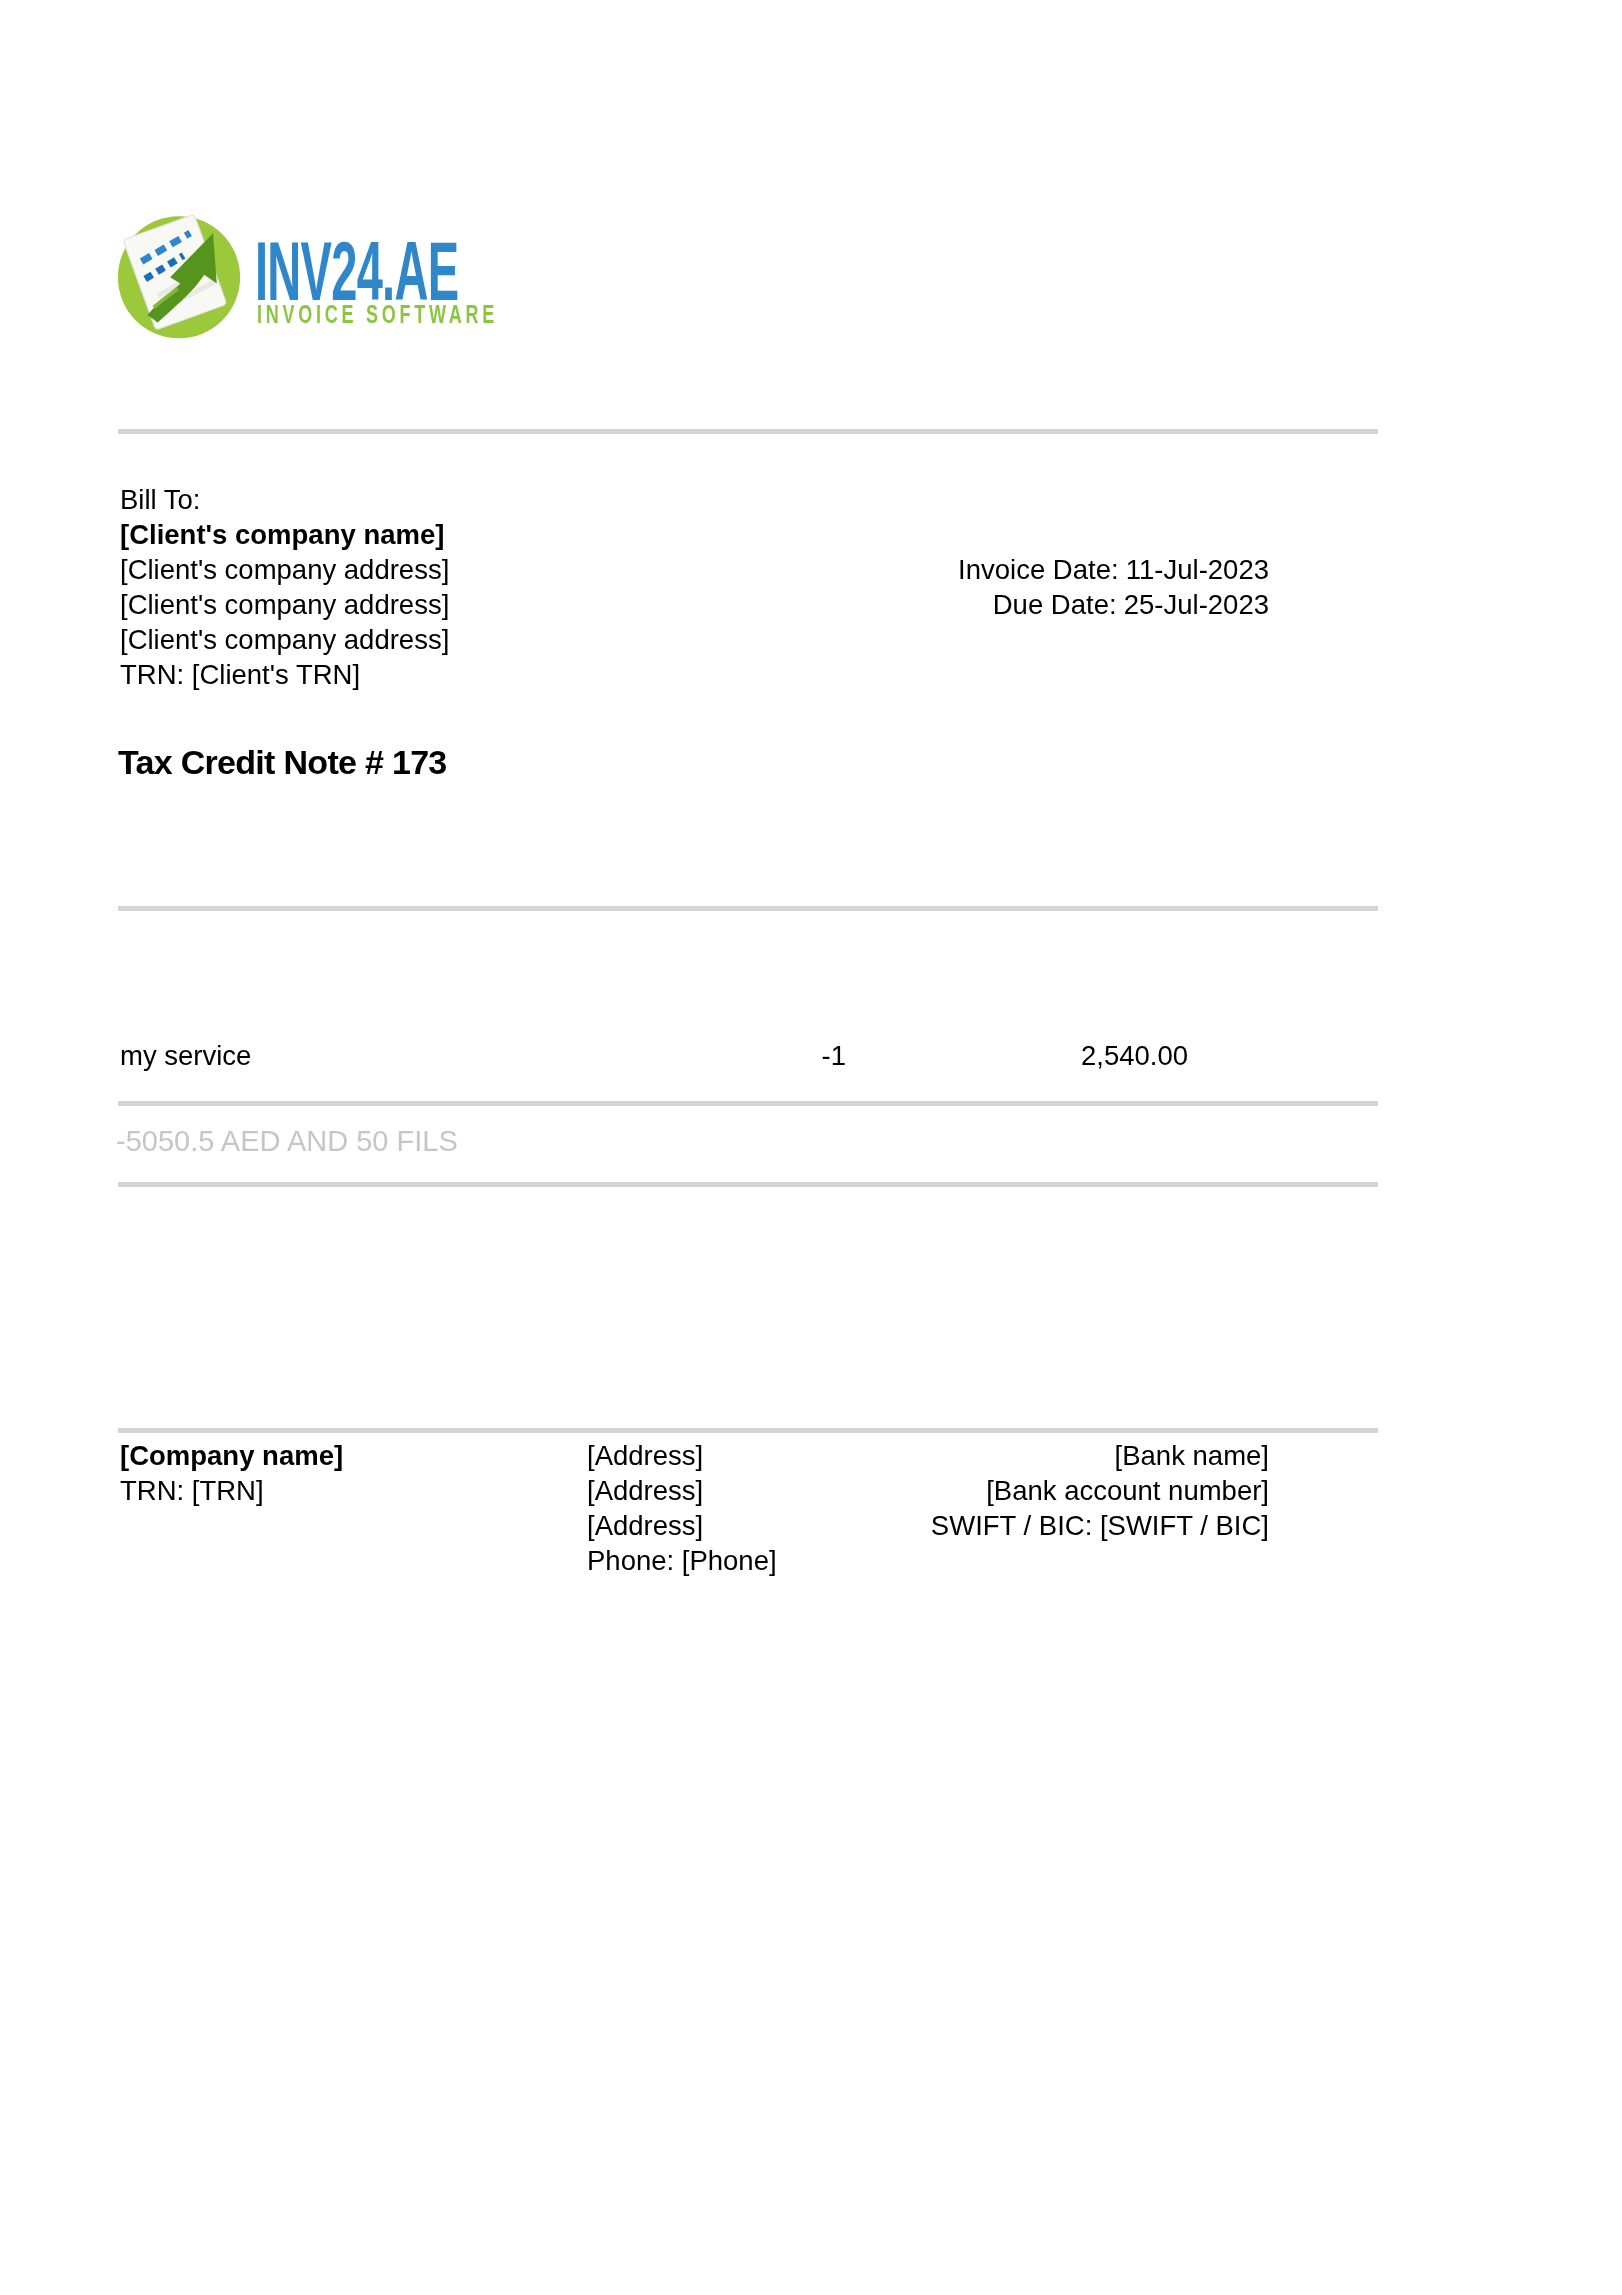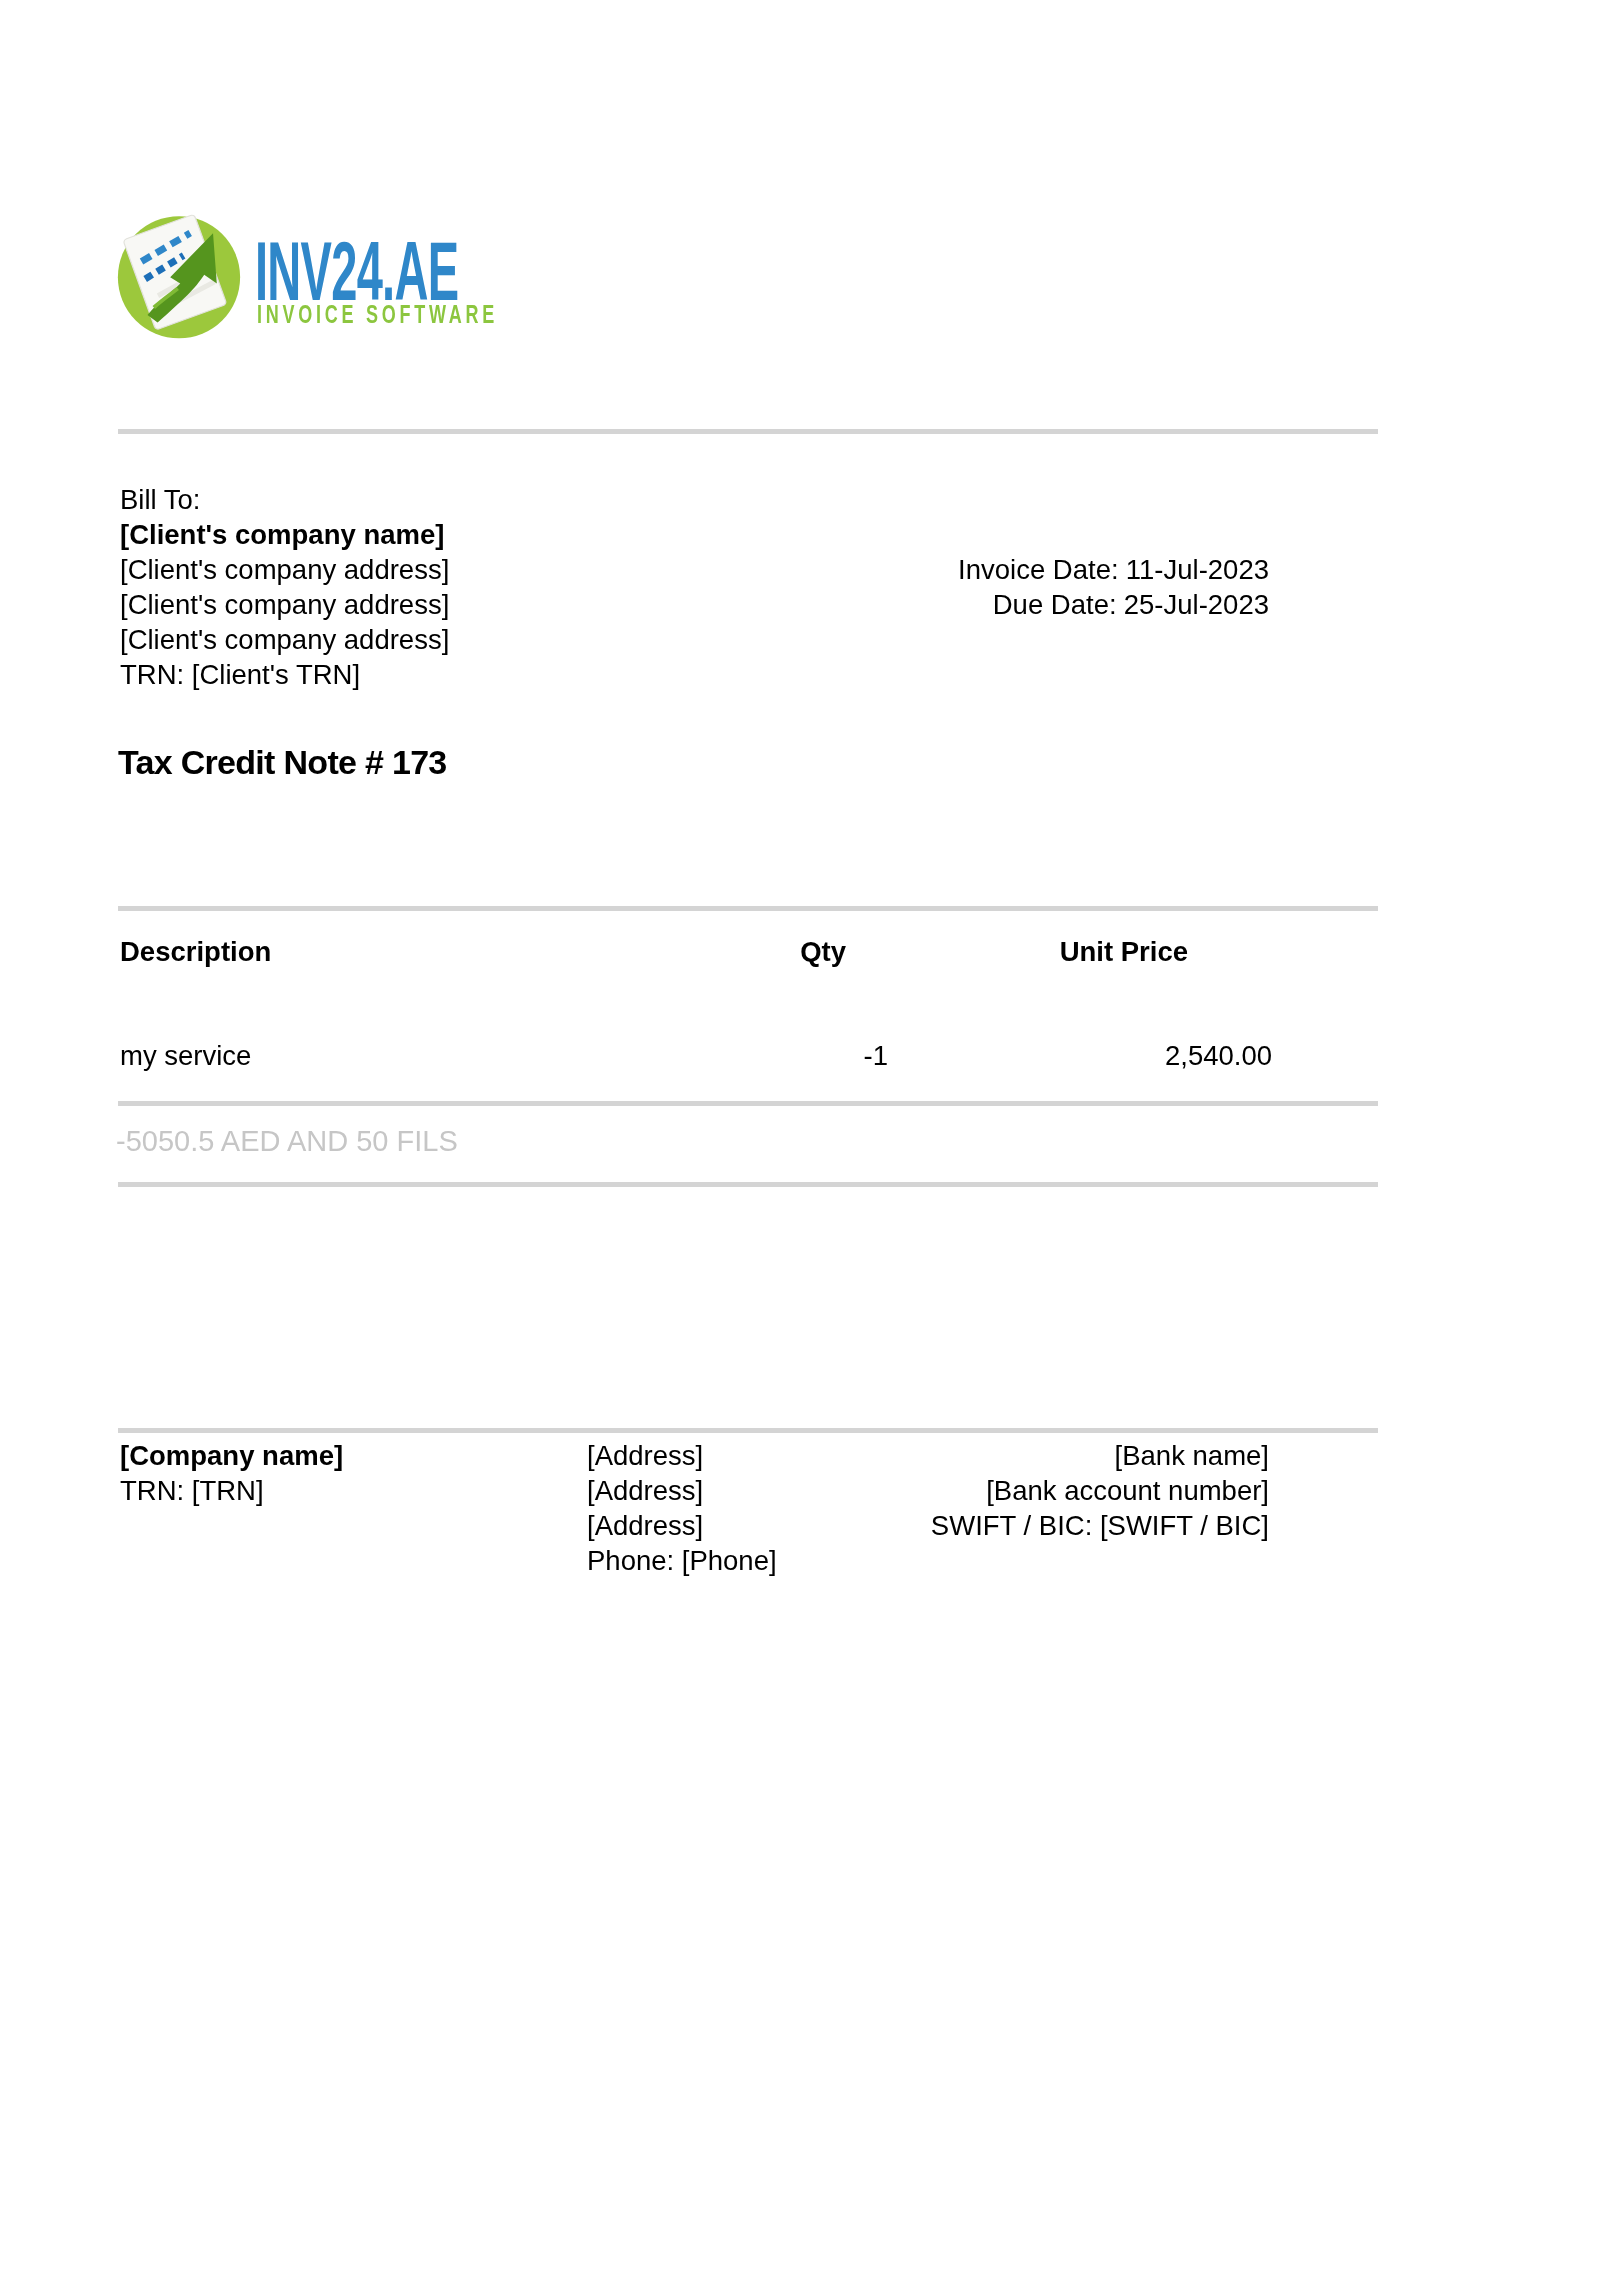--- a/index.html
+++ b/index.html
@@ -41,21 +41,21 @@
   }
   
   .trow{
     position:absolute;left:120px;width:1394px;
     display:grid;grid-template-columns:366px 360px 342px 326px;
     font-size:27.5px;line-height:35px;
   }
   .trow .num{text-align:right;}
   .thead{top:934px;}
   .trow1{top:992px;}
-  .trow2{top:1038px;gap:42px;}
+  .trow2{top:1038px;}
   
   .words{
     position:absolute;left:116px;top:1123px;
     font-size:29px;line-height:37px;color:#c6c6c6;
   }
   
   .totals{position:absolute;right:109px;top:1229px;font-size:27.5px;line-height:37px;text-align:right;}
   
   .f-col{position:absolute;top:1438px;font-size:27.5px;line-height:35px;}
   .f-left{left:120px;}
@@ -95,26 +95,20 @@
 
   <div class="dates">
     <div><span>Invoice Date:</span><span class="val">11-Jul-2023</span></div>
     <div><span>Due Date:</span><span class="val">25-Jul-2023</span></div>
   </div>
 
   <div class="doc-title">Tax Credit Note # 173</div>
 
   <div class="hline" style="top:906px;"></div>
 
-  <div class="trow thead">
-    <div class="b">Description</div>
-    <div class="b num">Qty</div>
-    <div class="b num">Unit Price</div>
-    <div class="b num">Subtotal</div>
-  </div>
 
 
   <div class="trow trow2">
     <div>my service</div>
     <div class="num">-1</div>
     <div class="num">2,540.00</div>
     <div class="num">-2,540.00</div>
   </div>
 
   <div class="hline" style="top:1101px;"></div>

